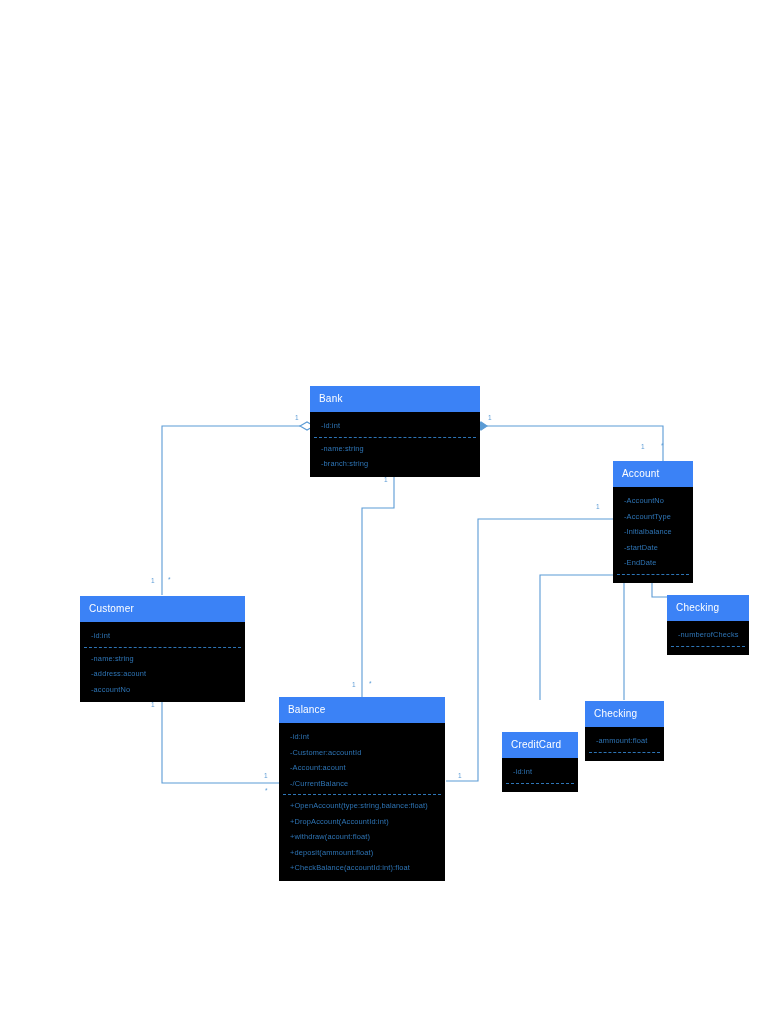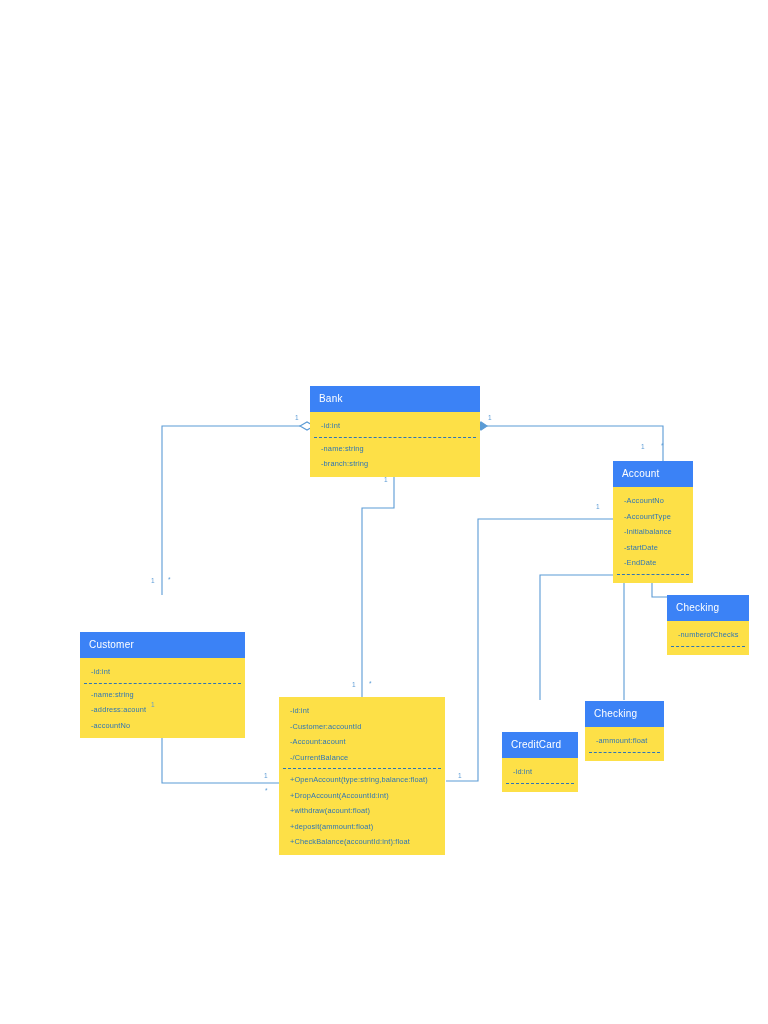--- a/index.html
+++ b/index.html
@@ -30,21 +30,21 @@
     color: #ffffff;
     font-size: 10px;
     line-height: 26px;
     height: 26px;
     padding-left: 9px;
     letter-spacing: .2px;
     white-space: nowrap;
     overflow: hidden;
   }
   .uml-body {
-    background: #fde047;
+    background: #000000;
     padding: 6px 0 5px 0;
   }
   .uml-row {
     font-size: 7.4px;
     color: #2e75b6;
     line-height: 15.5px;
     padding-left: 11px;
     white-space: nowrap;
     letter-spacing: .15px;
   }
@@ -112,32 +112,33 @@
   <div class="uml-body">
     <div class="uml-row">-AccountNo</div>
     <div class="uml-row">-AccountType</div>
     <div class="uml-row">-Initialbalance</div>
     <div class="uml-row">-startDate</div>
     <div class="uml-row">-EndDate</div>
     <div class="uml-sep"></div>
   </div>
 </div>
 
-<div class="uml-class" style="left:80px; top:596px; width:165px;margin-top:36px;">
+<div class="uml-class" style="left:80px; top:596px; width:165px;">
   <div class="uml-header">Customer</div>
   <div class="uml-body">
     <div class="uml-row">-id:int</div>
     <div class="uml-sep"></div>
     <div class="uml-row">-name:string</div>
     <div class="uml-row">-address:acount</div>
     <div class="uml-row">-accountNo</div>
   </div>
 </div>
 
 <div class="uml-class" style="left:279px; top:697px; width:166px;">
+  <div class="uml-header">Balance</div>
   <div class="uml-body">
     <div class="uml-row">-id:int</div>
     <div class="uml-row">-Customer:accountId</div>
     <div class="uml-row">-Account:acount</div>
     <div class="uml-row">-/CurrentBalance</div>
     <div class="uml-sep"></div>
     <div class="uml-row">+OpenAccount(type:string,balance:float)</div>
     <div class="uml-row">+DropAccount(AccountId:int)</div>
     <div class="uml-row">+withdraw(acount:float)</div>
     <div class="uml-row">+deposit(ammount:float)</div>

